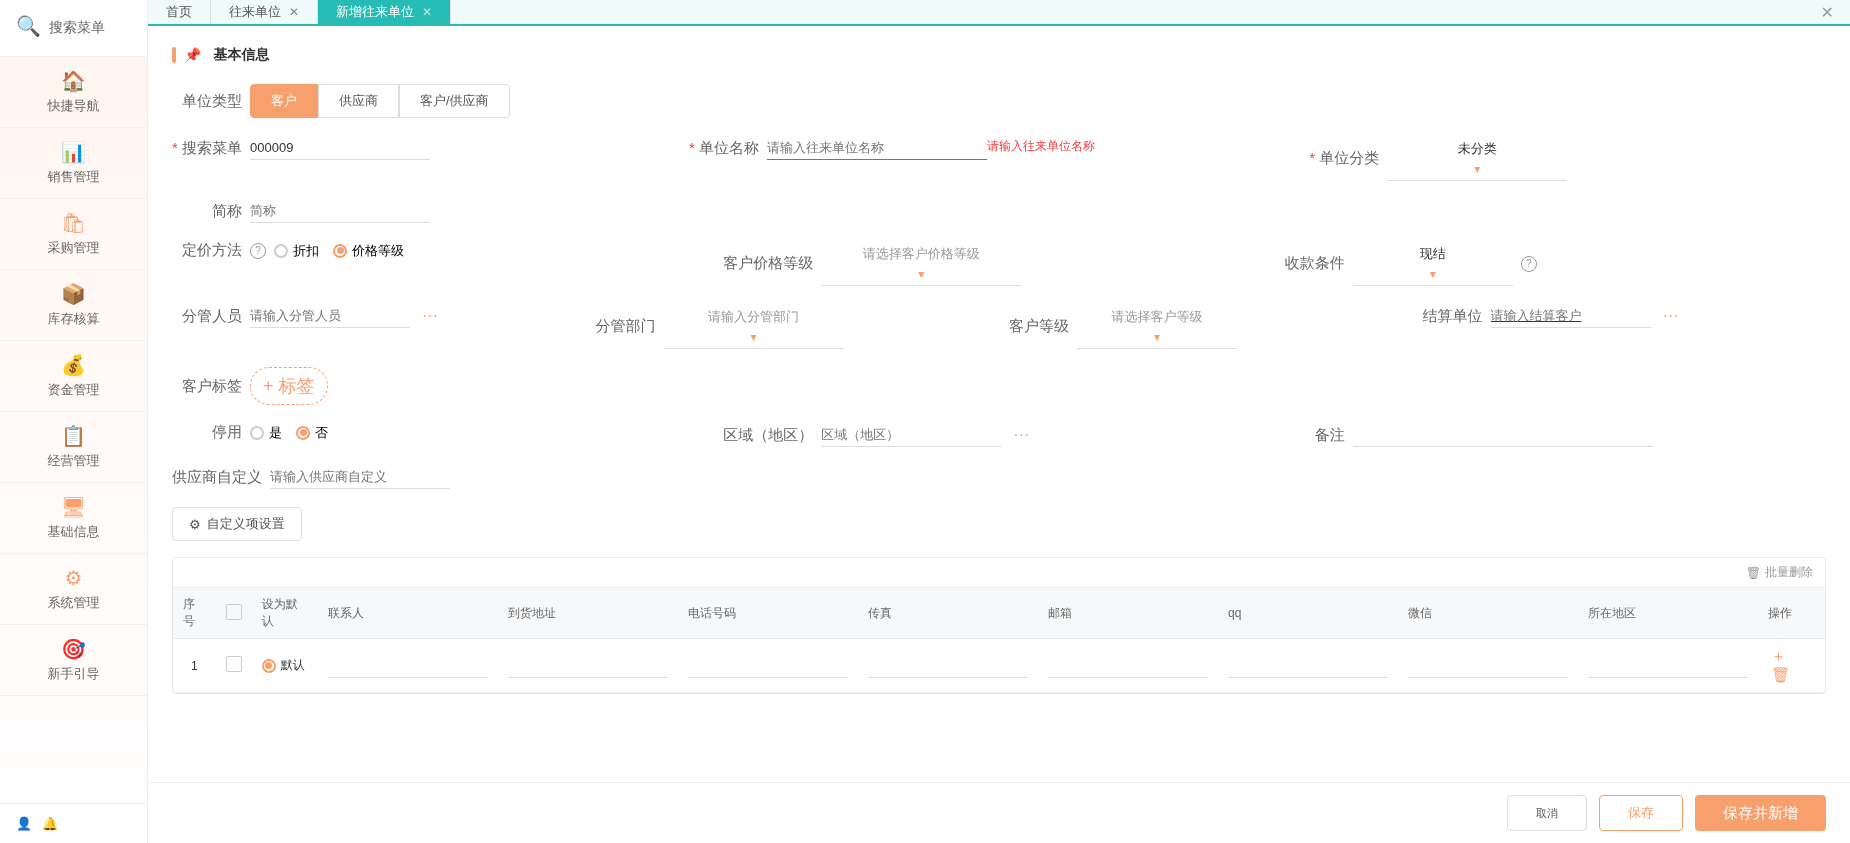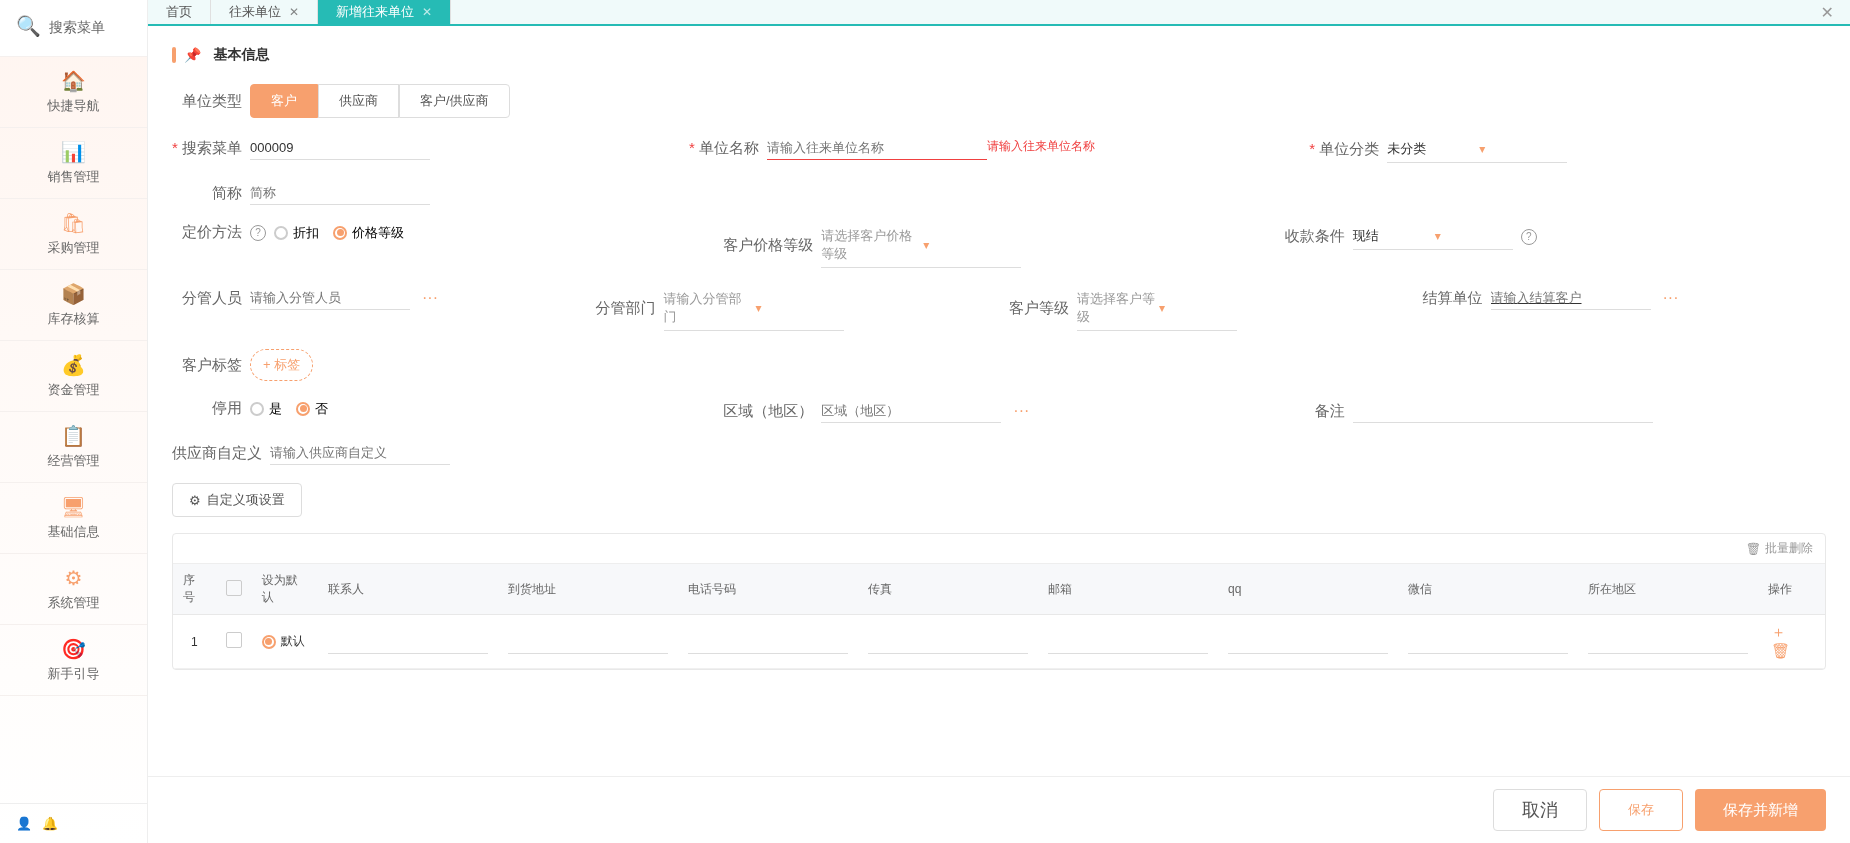--- a/index.html
+++ b/index.html
@@ -177,20 +177,21 @@
       margin-top: 2px;
     }
     .form-select {
       display: flex;
       align-items: center;
       gap: 4px;
       border-bottom: 1px solid #ddd;
       padding: 4px 0;
       min-width: 160px;
       cursor: pointer;
+      flex-direction: column;
     }
     .form-select span { flex: 1; color: #999; font-size: 13px; }
     .form-select .chevron { color: #f7a06e; font-size: 12px; }
     .form-select-val { color: #333 !important; }
 
     .radio-group { display: flex; align-items: center; gap: 14px; }
     .radio-item { display: flex; align-items: center; gap: 5px; cursor: pointer; }
     .radio-circle {
       width: 14px; height: 14px; border-radius: 50%;
       border: 2px solid #ccc;
@@ -207,21 +208,21 @@
       color: #f7a06e; font-size: 16px; cursor: pointer; padding: 0 4px;
     }
 
     
     .tag-btn {
       border: 1px dashed #f7a06e;
       color: #f7a06e;
       background: #fff;
       border-radius: 20px;
       padding: 6px 12px;
-      font-size: 13px;
+      font-size: 18px;
       cursor: pointer;
       display: flex; align-items: center; gap: 4px;
     }
 
     
     .table-section {
       border: 1px solid #e8e8e8;
       border-radius: 4px;
       overflow: hidden;
       margin-top: 16px;
@@ -263,21 +264,21 @@
       border-top: 1px solid #eee;
       flex-shrink: 0;
     }
     .btn-cancel {
       padding: 8px 28px;
       border: 1px solid #ddd;
       background: #fff;
       color: #555;
       border-radius: 4px;
       cursor: pointer;
-      font-size: 18px;
+      font-size: 11px;
     }
     .btn-save {
       padding: 8px 28px;
       border: 1px solid #f7a06e;
       background: #fff;
       color: #f7a06e;
       border-radius: 4px;
       cursor: pointer;
       font-size: 13px;
     }

